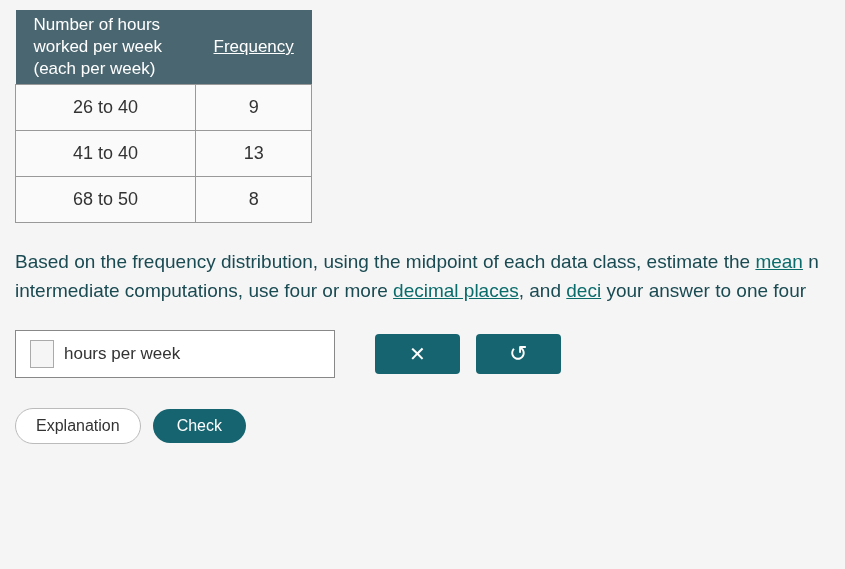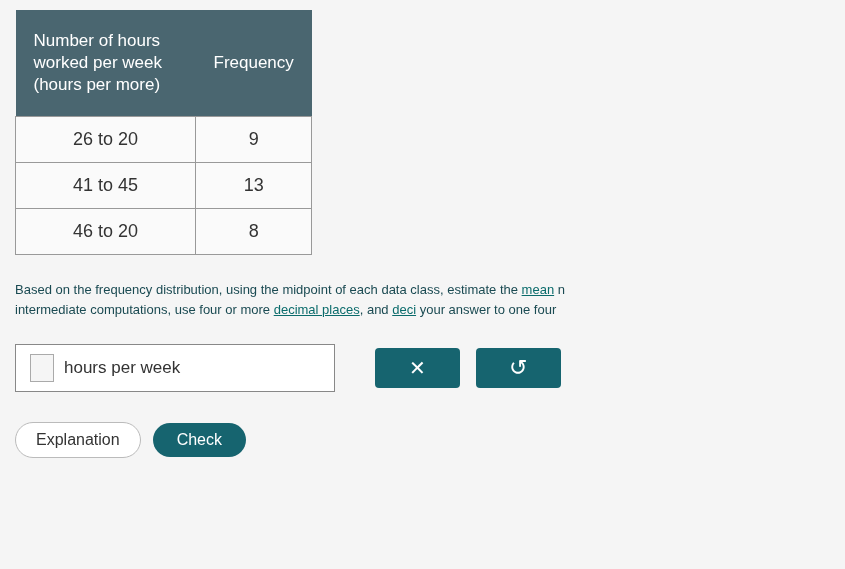--- a/index.html
+++ b/index.html
@@ -17,45 +17,46 @@
       padding: 10px 0 0 15px;
     }
     .freq-table {
       border-collapse: collapse;
       margin-bottom: 25px;
     }
     .freq-table th {
       background: #4a6670;
       color: #fff;
       font-weight: normal;
-      padding: 20px 18px;
+      padding: 4px 18px;
       text-align: left;
       font-size: 17px;
       line-height: 1.3;
     }
     .freq-table th:first-child {
       width: 180px;
     }
     .freq-table th:last-child {
       width: 110px;
       text-align: right;
       vertical-align: middle;
+      text-decoration: underline;
     }
     .freq-table td {
       border: 1px solid #999;
       padding: 12px 18px;
       font-size: 18px;
       text-align: center;
       background: #fafafa;
     }
     .freq-table td:first-child {
       text-align: center;
     }
     .question-text {
-      font-size: 13px;
+      font-size: 19px;
       line-height: 1.5;
       color: #1a4a52;
       margin-bottom: 25px;
       white-space: nowrap;
     }
     .link-term {
       color: #0a6b6b;
       text-decoration: underline;
     }
     .answer-row {
@@ -135,36 +136,36 @@
   </style>
 </head>
 <body>
 
 <table class="freq-table">
   <thead>
     <tr>
       <th>
         <span>Number of hours</span><br>
         <span>worked per week</span><br>
-        <span>(hours per more)</span>
+        <span>(each per week)</span>
       </th>
       <th>Frequency</th>
     </tr>
   </thead>
   <tbody>
     <tr>
-      <td>26 to 20</td>
+      <td>26 to 40</td>
       <td>9</td>
     </tr>
     <tr>
-      <td>41 to 45</td>
+      <td>41 to 40</td>
       <td>13</td>
     </tr>
     <tr>
-      <td>46 to 20</td>
+      <td>68 to 50</td>
       <td>8</td>
     </tr>
   </tbody>
 </table>
 
 <div class="question-text">
   <span>Based on the frequency distribution, using the midpoint of each data class, estimate the </span><span class="link-term">mean</span><span> n</span><br>
   <span>intermediate computations, use four or more </span><span class="link-term">decimal places</span><span>, and </span><span class="link-term">deci</span><span> your answer to one four</span>
 </div>
 

